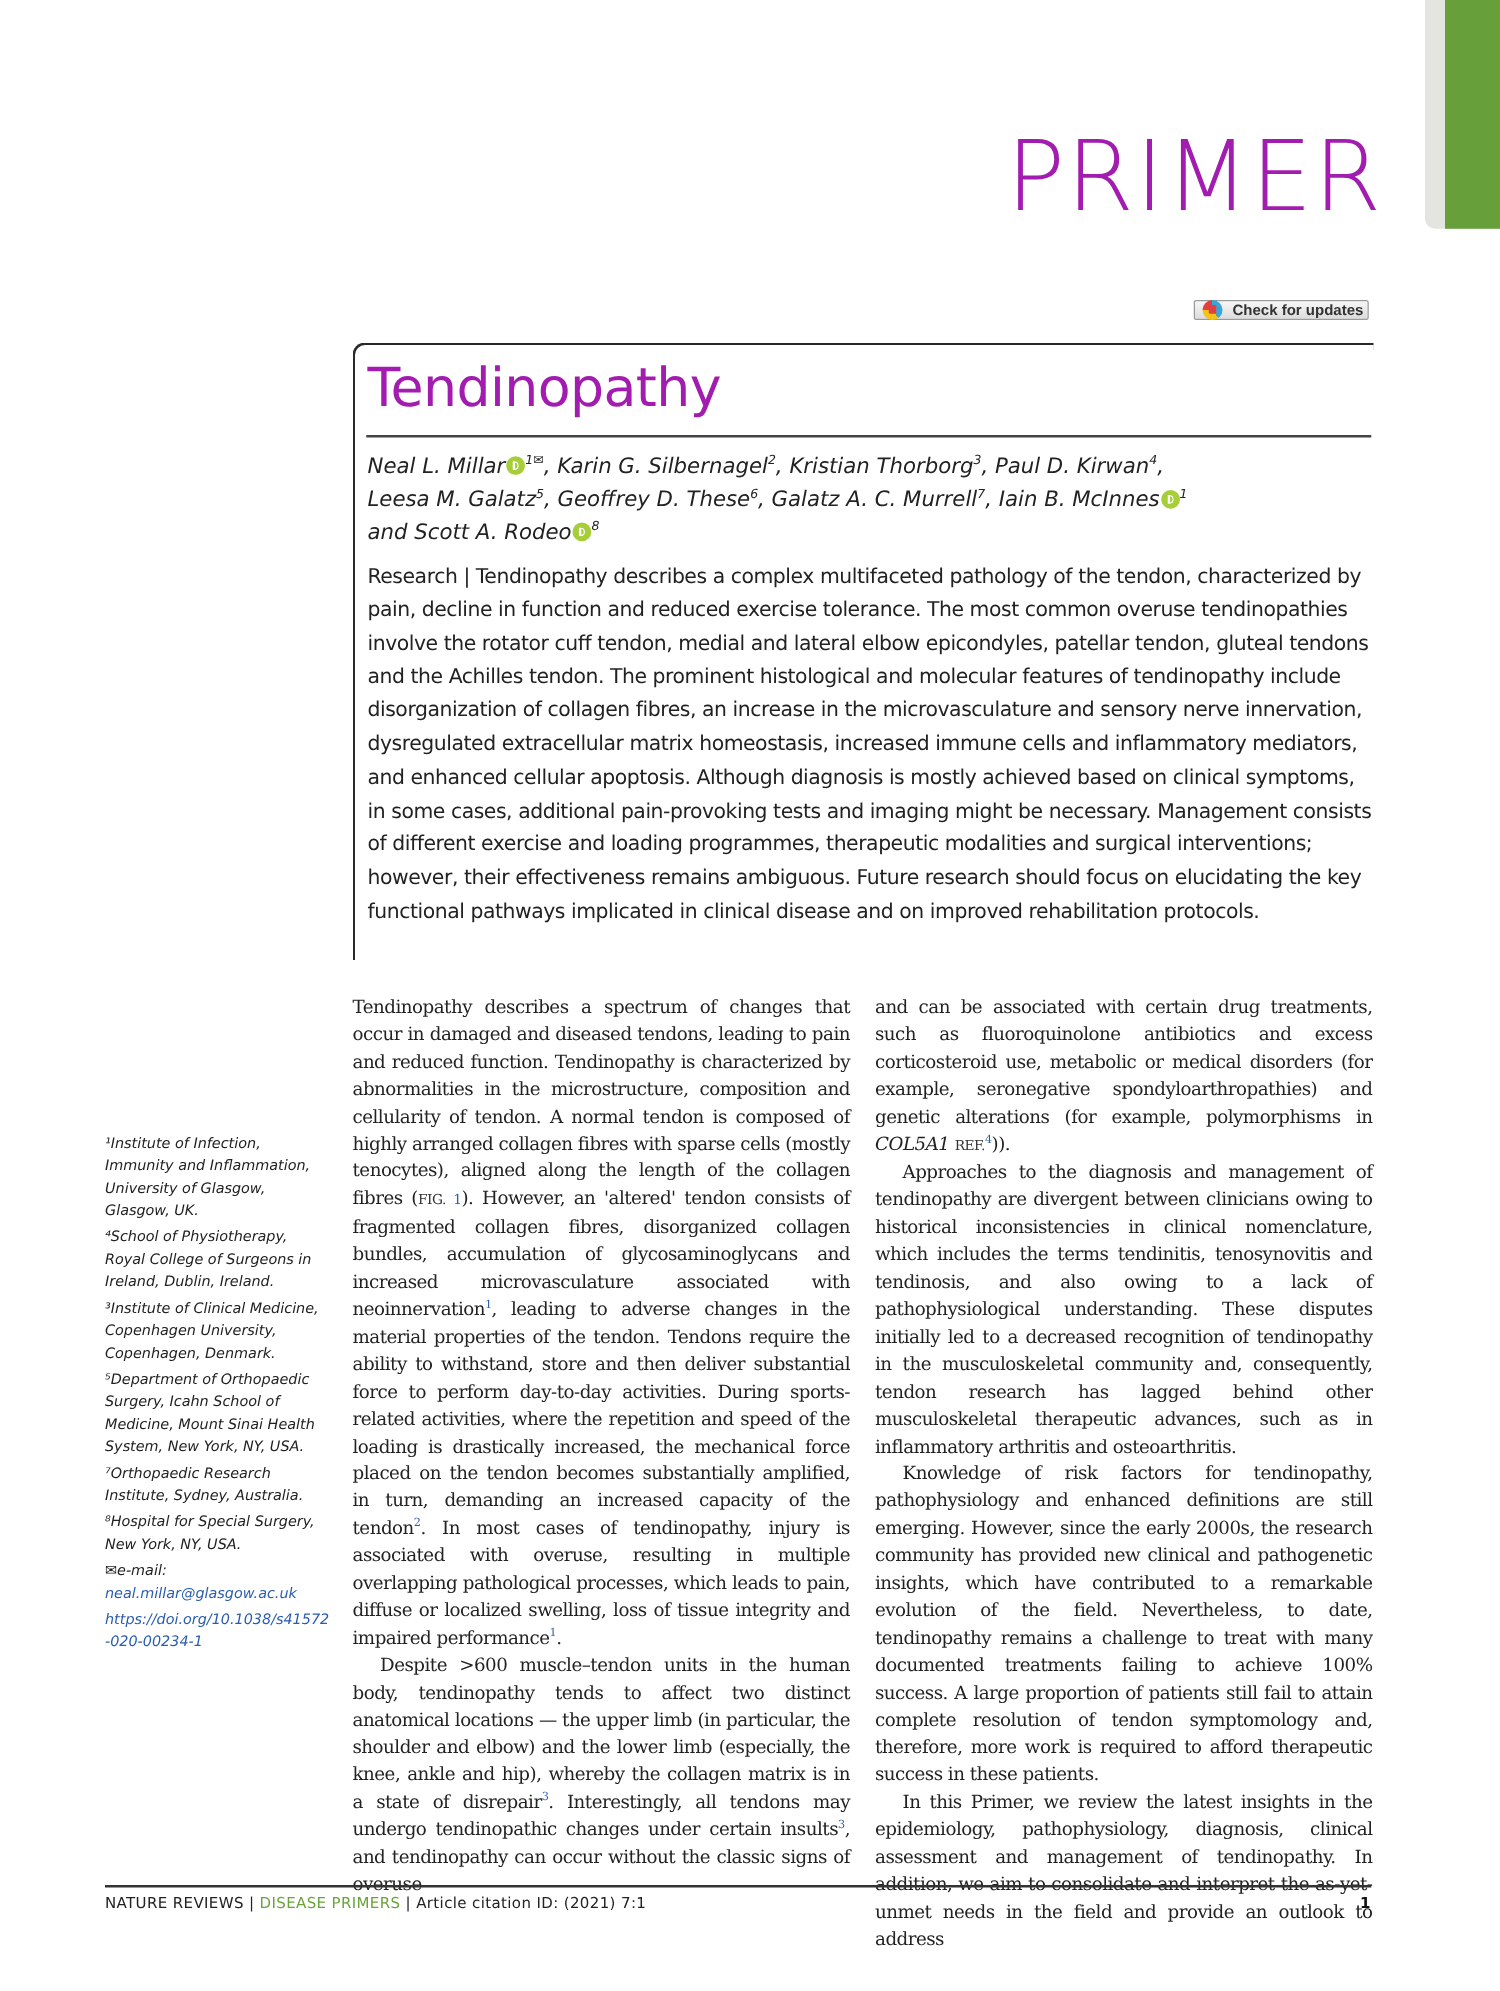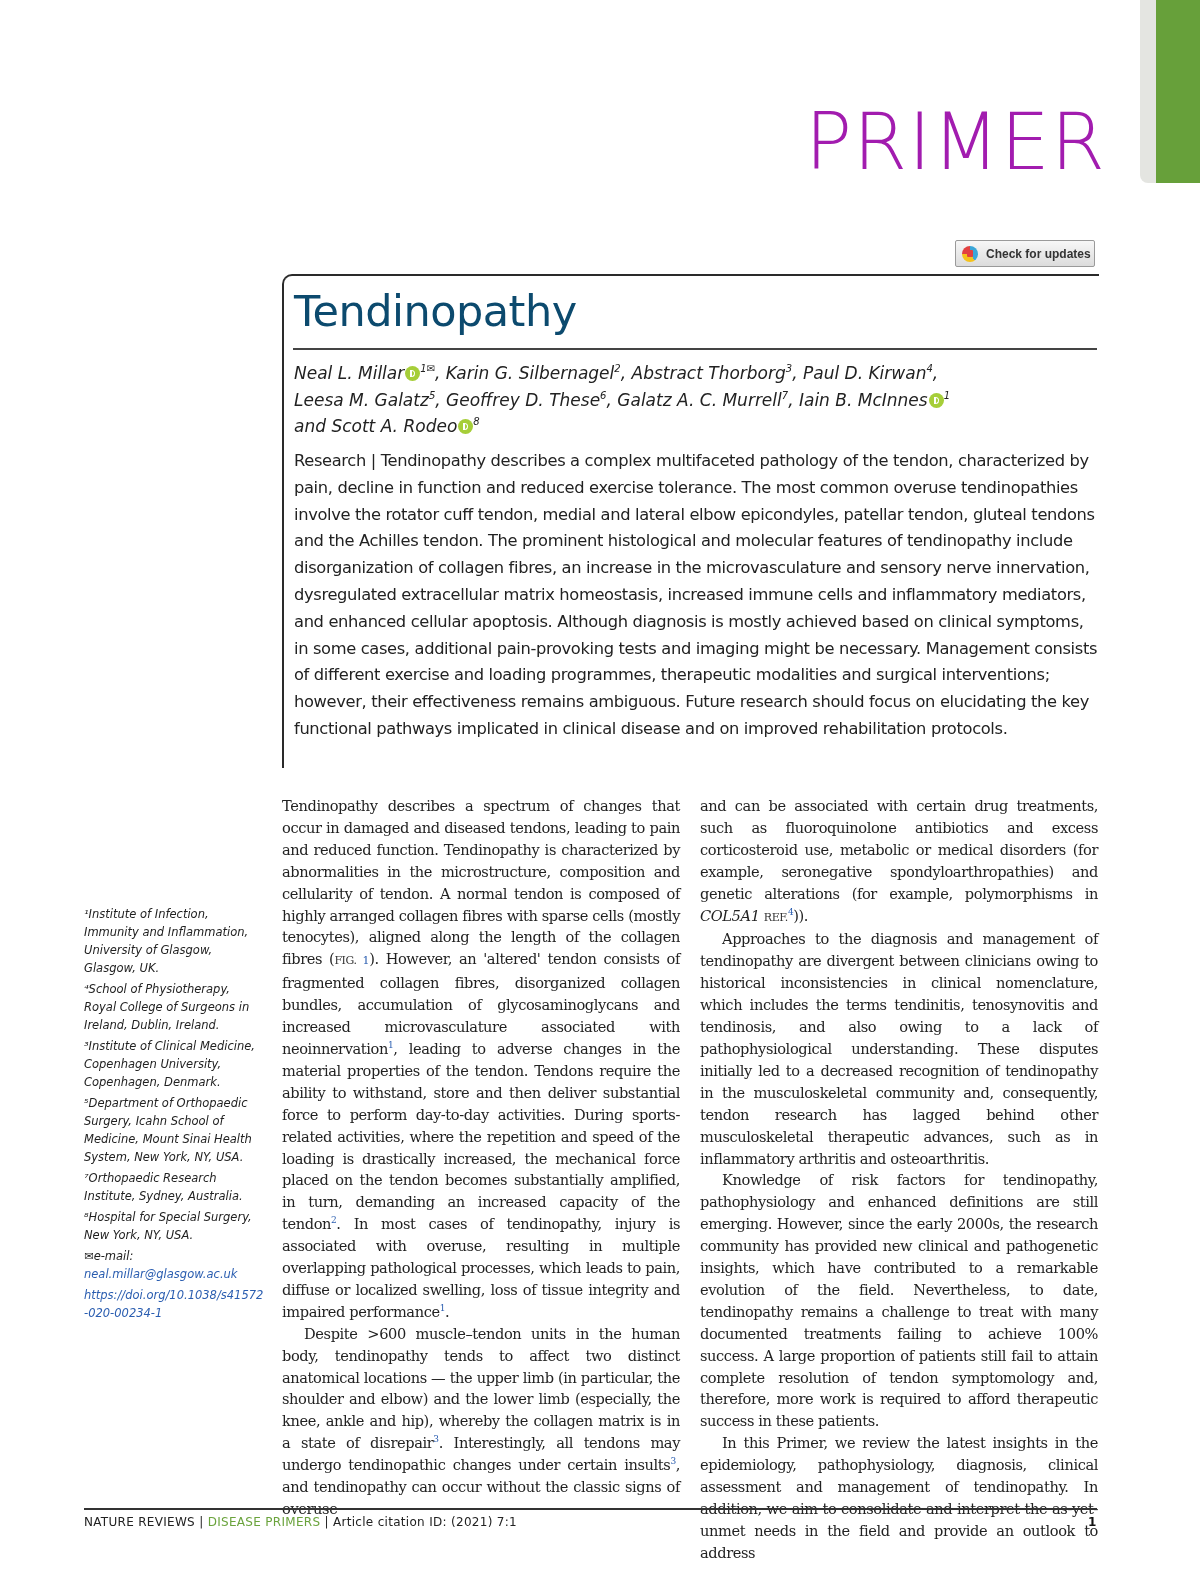--- a/index.html
+++ b/index.html
@@ -1,25 +1,25 @@
 <!DOCTYPE html>
 <html><head>
   <meta charset="utf-8">
   <style>
     html, body { margin:0; padding:0; background:#ffffff; }
     body { width:1200px; height:1593px; position:relative; overflow:hidden; color:#1a1a1a; }
     .green-tab { position:absolute; left:1140px; top:0; width:60px; height:183px; background:#e4e5e1; border-bottom-left-radius:8px; }
     .green-tab .bar { position:absolute; left:16px; top:0; width:44px; height:183px; background:#67a03a; }
     .primer { position:absolute; left:805px; top:103px; font-family:"DejaVu Sans", sans-serif; font-size:78px; color:#a21caf; letter-spacing:1px; line-height:1; font-weight:300; }
-    .cfu { position:absolute; left:955px; top:240px; width:140px; height:27px; border:1px solid #9a9a9a; background:linear-gradient(#f7f7f7,#dcdcdc); border-radius:2px; display:flex; align-items:center; box-sizing:border-box; padding-left:6px; }
+    .cfu { position:absolute; left:955px; top:240px; width:140px; height:16px; border:1px solid #9a9a9a; background:linear-gradient(#f7f7f7,#dcdcdc); border-radius:2px; display:flex; align-items:center; box-sizing:border-box; padding-left:6px; }
     .cfu .logo { width:16px; height:16px; border-radius:50%; background:conic-gradient(#3aa6d8 0 40%, #f5c21a 40% 75%, #e2403f 75% 100%); position:relative; }
     .cfu .logo::after { content:""; position:absolute; left:5px; top:4px; width:6px; height:7px; background:#e2403f; border-radius:1px; }
     .cfu .lbl { margin-left:8px; font-family:"Liberation Sans", sans-serif; font-size:12px; font-weight:bold; color:#333; }
     .title-box { position:absolute; left:282px; top:274px; width:815px; height:492px; border-left:2px solid #2a2a2a; border-top:2px solid #2a2a2a; border-top-left-radius:10px; }
-    .title { position:absolute; left:294px; top:288px; font-family:"DejaVu Sans", sans-serif; font-size:43px; color:#0c4a6e; line-height:1.1; letter-spacing:-0.5px; }
+    .title { position:absolute; left:294px; top:288px; font-family:"DejaVu Sans", sans-serif; font-size:43px; color:#a21caf; line-height:1.1; letter-spacing:-0.5px; }
     .title-rule { position:absolute; left:293px; top:348px; width:804px; height:2px; background:#444; }
     .authors { position:absolute; left:294px; top:360px; width:800px; font-family:"DejaVu Sans", sans-serif; font-style:italic; font-size:17px; line-height:26.5px; color:#222; }
     .orcid { display:inline-block; width:15px; height:15px; border-radius:50%; background:#a6ce39; vertical-align:-2px; margin-left:1px; position:relative; }
     .orcid::after { content:""; position:absolute; left:5px; top:4px; width:5px; height:7px; border:1.5px solid #fff; border-left-width:2px; border-radius:0 4px 4px 0; box-sizing:border-box; }
     sup { font-size:10px; line-height:0; }
     .abstract { position:absolute; left:294px; top:448px; width:805px; font-family:"DejaVu Sans", sans-serif; font-size:16.3px; line-height:26.8px; color:#222; letter-spacing:-0.35px; }
     .affil { position:absolute; left:84px; top:905px; width:180px; font-family:"DejaVu Sans", sans-serif; font-style:italic; font-size:11.5px; line-height:18px; color:#222; }
     .affil p { margin:0 0 3px 0; }
     .affil .link { color:#2a5db0; }
     .col { position:absolute; top:795px; width:398px; font-family:"DejaVu Serif", serif; font-size:14.6px; line-height:21.9px; color:#222; text-align:justify; letter-spacing:-0.4px; }
@@ -48,21 +48,21 @@
   <span class="lbl">Check for updates</span>
 </div>
 
 <div class="title-box"></div>
 <h1 class="title" style="margin:0;font-weight:normal;">Tendinopathy</h1>
 <div class="title-rule"></div>
 
 <div class="authors">
   <span><span>Neal L. Millar</span><span class="orcid"></span><sup>1</sup><sup>✉</sup></span>,
   <span><span>Karin G. Silbernagel</span><sup>2</sup></span>,
-  <span><span>Abstract Thorborg</span><sup>3</sup></span>,
+  <span><span>Kristian Thorborg</span><sup>3</sup></span>,
   <span><span>Paul D. Kirwan</span><sup>4</sup></span>,<br>
   <span><span>Leesa M. Galatz</span><sup>5</sup></span>,
   <span><span>Geoffrey D. These</span><sup>6</sup></span>,
   <span><span>Galatz A. C. Murrell</span><sup>7</sup></span>,
   <span><span>Iain B. McInnes</span><span class="orcid"></span><sup>1</sup></span><br>
   and <span><span>Scott A. Rodeo</span><span class="orcid"></span><sup>8</sup></span>
 </div>
 
 <div class="abstract">
   <span>Research |</span>

